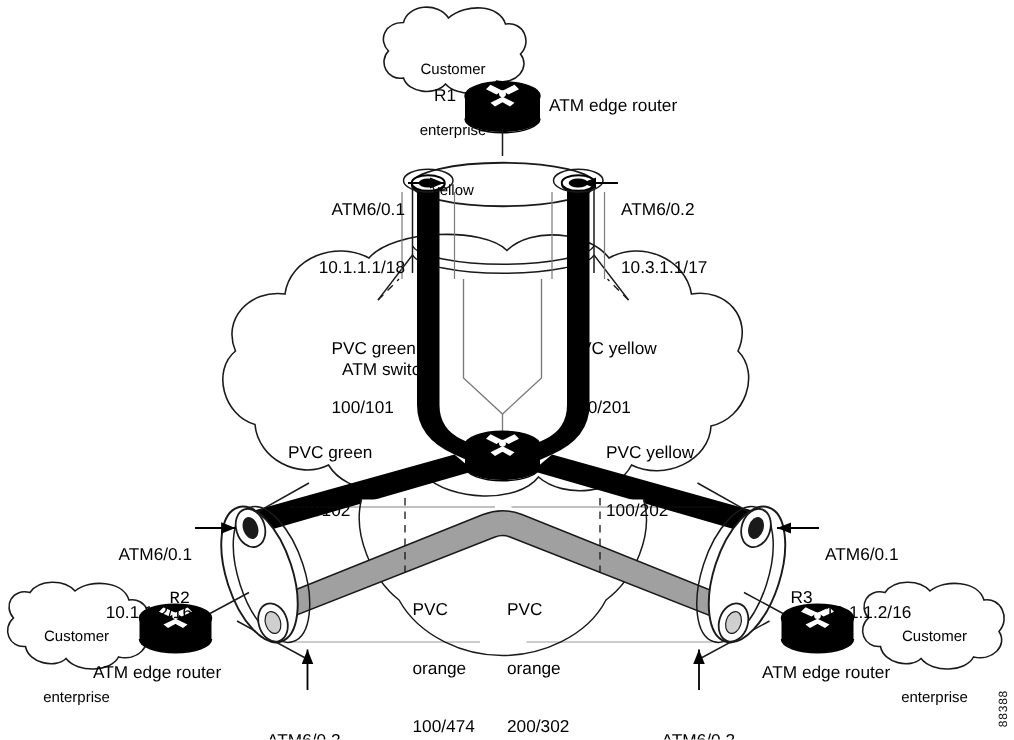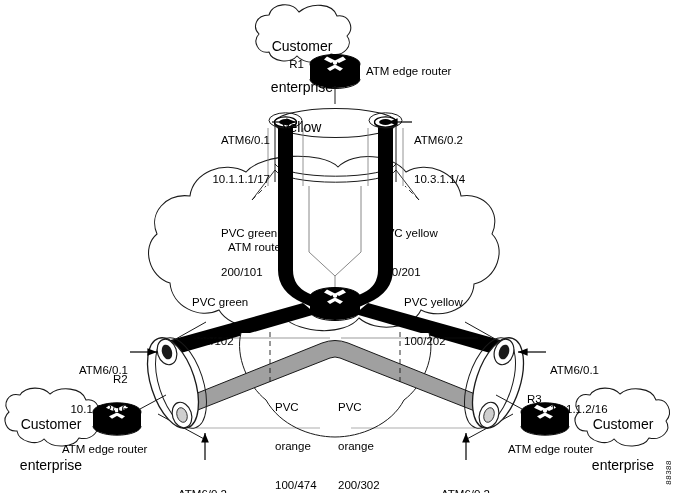--- a/index.html
+++ b/index.html
@@ -15,21 +15,21 @@
     font-size:11.5px;
     line-height:13px;
     color:#000;
     white-space:pre;
   }
   .lbl.c{text-align:left;}
   .lbl.r{text-align:right;}
   .lbl.l{text-align:left;}
   .cloudtxt{
     position:absolute;
-    font-size:14px;
+    font-size:10px;
     line-height:13.5px;
     text-align:center;
     white-space:pre;
   }
   .figid{
     position:absolute;
     right:3px;bottom:8px;
     font-size:8px;
     letter-spacing:0.5px;
     writing-mode:vertical-rl;
@@ -255,36 +255,36 @@
 <div class="cloudtxt" style="left:268px;top:13px;width:68px;">
   <div>Customer</div>
   <div>enterprise</div>
   <div>yellow</div>
 </div>
 <div class="lbl r" style="left:272px;top:58px;width:32px;">R1</div>
 <div class="lbl l" style="left:366px;top:65px;width:110px;">ATM edge router</div>
 
 <div class="lbl r" style="left:178px;top:108px;width:92px;">
   <div>ATM6/0.1</div>
-  <div>10.1.1.1/17</div>
+  <div>10.1.1.1/18</div>
 </div>
 <div class="lbl l" style="left:414px;top:108px;width:96px;">
   <div>ATM6/0.2</div>
-  <div>10.3.1.1/4</div>
+  <div>10.3.1.1/17</div>
 </div>
 
 <div class="lbl c" style="left:221px;top:201px;width:92px;">
   <div>PVC green</div>
-  <div>200/101</div>
+  <div>100/101</div>
 </div>
 <div class="lbl c" style="left:379px;top:201px;width:96px;">
   <div>PVC yellow</div>
   <div>100/201</div>
 </div>
-<div class="lbl l" style="left:228px;top:241px;width:100px;">ATM router</div>
+<div class="lbl l" style="left:228px;top:241px;width:100px;">ATM switch</div>
 <div class="lbl c" style="left:192px;top:270px;width:92px;">
   <div>PVC green</div>
   <div>200/102</div>
 </div>
 <div class="lbl c" style="left:404px;top:270px;width:96px;">
   <div>PVC yellow</div>
   <div>100/202</div>
 </div>
 
 <div class="lbl c" style="left:275px;top:375px;width:64px;">
@@ -314,21 +314,21 @@
 <div class="lbl l" style="left:441px;top:462px;width:100px;">
   <div>ATM6/0.2</div>
   
 </div>
 
 <div class="cloudtxt" style="left:17px;top:391px;width:68px;">
   <div>Customer</div>
   <div>enterprise</div>
   
 </div>
-<div class="lbl l" style="left:113px;top:373px;width:28px;">R2</div>
+<div class="lbl l" style="left:113px;top:393px;width:28px;font-family:Liberation Mono, monospace;">R2</div>
 <div class="lbl c" style="left:62px;top:443px;width:116px;">ATM edge router</div>
 
 <div class="cloudtxt" style="left:589px;top:391px;width:68px;">
   <div>Customer</div>
   <div>enterprise</div>
   
 </div>
 <div class="lbl l" style="left:527px;top:393px;width:28px;">R3</div>
 <div class="lbl c" style="left:508px;top:443px;width:116px;">ATM edge router</div>
 

